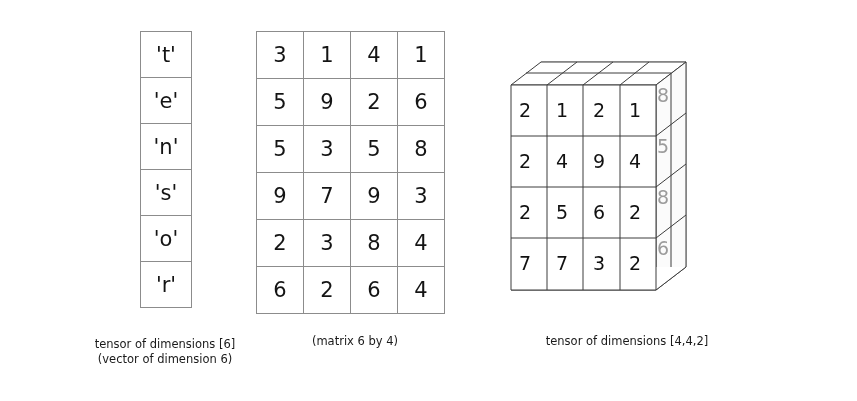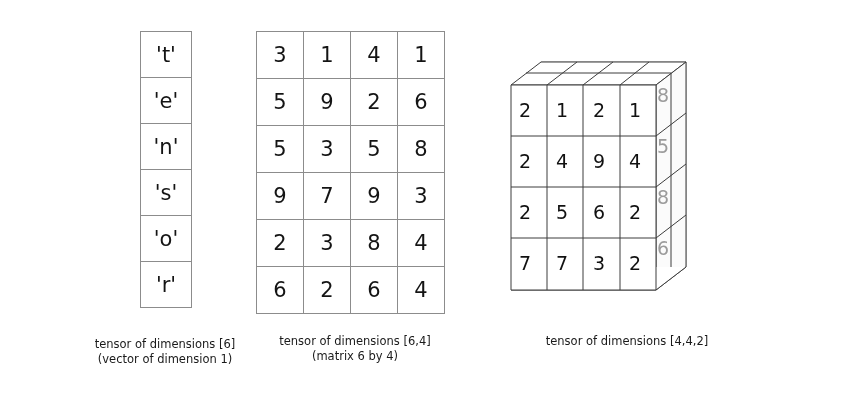--- a/index.html
+++ b/index.html
@@ -142,21 +142,21 @@
     <div class="vector-cell">'e'</div>
     <div class="vector-cell">'n'</div>
     <div class="vector-cell">'s'</div>
     <div class="vector-cell">'o'</div>
     <div class="vector-cell">'r'</div>
   </div>
 </div>
 
 <div class="caption" id="vector-caption">
   <span class="caption-line">tensor of dimensions [6]</span>
-  <span class="caption-line">(vector of dimension 1)</span>
+  <span class="caption-line">(vector of dimension 6)</span>
 </div>
 
 <div class="figure" id="matrix-figure">
   <div class="matrix-grid">
     <div class="matrix-cell">3</div>
     <div class="matrix-cell">1</div>
     <div class="matrix-cell">4</div>
     <div class="matrix-cell">1</div>
 
     <div class="matrix-cell">5</div>
@@ -180,21 +180,20 @@
     <div class="matrix-cell">4</div>
 
     <div class="matrix-cell">6</div>
     <div class="matrix-cell">2</div>
     <div class="matrix-cell">6</div>
     <div class="matrix-cell">4</div>
   </div>
 </div>
 
 <div class="caption" id="matrix-caption">
-  <span class="caption-line">tensor of dimensions [6,4]</span>
   <span class="caption-line">(matrix 6 by 4)</span>
 </div>
 
 <div class="figure" id="cube-figure">
   <svg id="cube-svg" width="210" height="260" viewBox="0 0 210 260">
 
     <g>
 
       <rect class="cube-face-shade" x="46" y="12" width="145" height="205"></rect>
 

